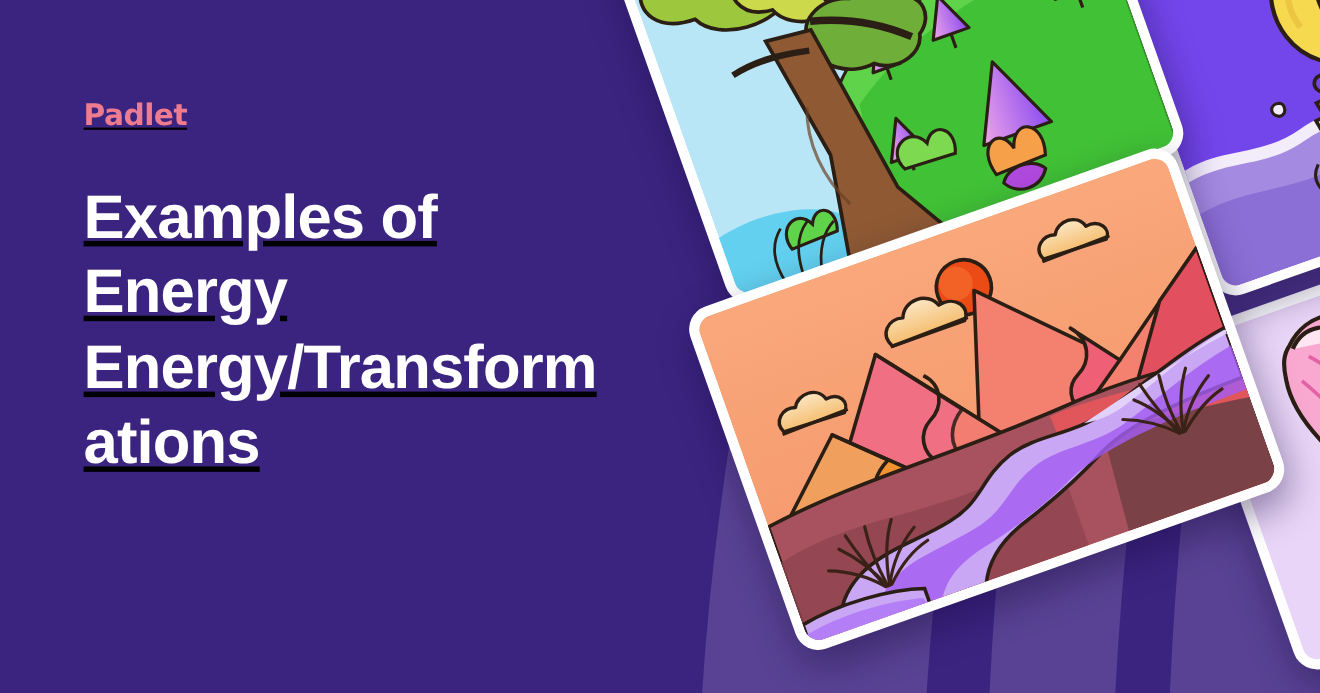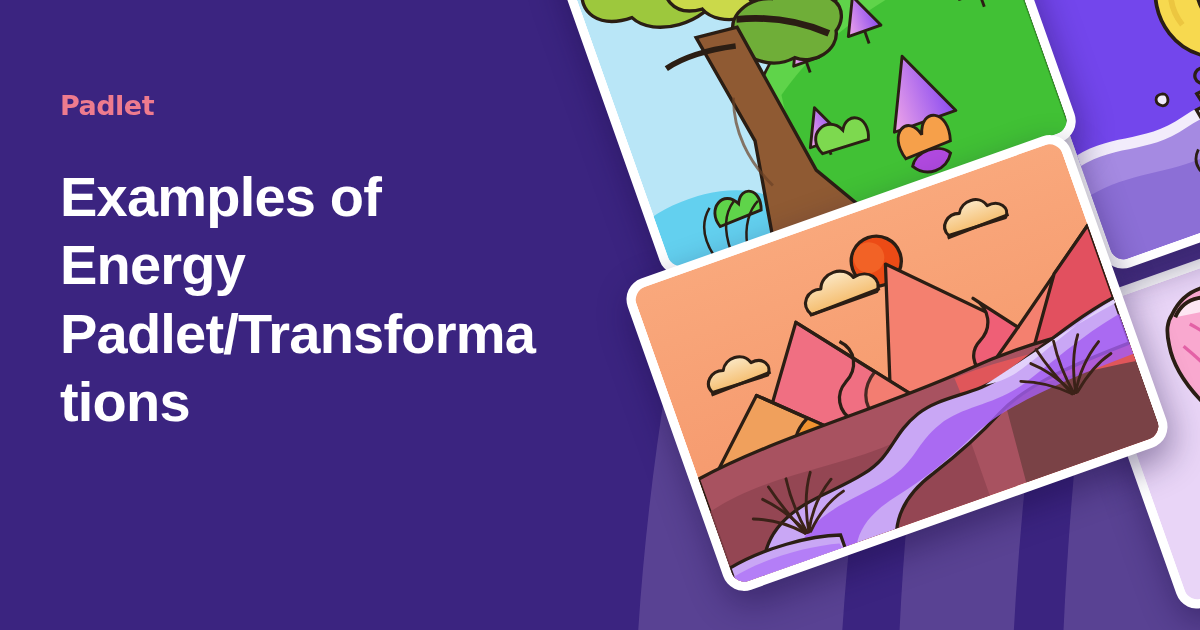--- a/index.html
+++ b/index.html
@@ -12,21 +12,21 @@
     position:relative;width:1200px;height:630px;overflow:hidden;
     background:#3b2480;
   }
 
   
   .bg-stripes{position:absolute;inset:0;overflow:hidden;}
   .bg-stripes svg{display:block;width:1200px;height:630px;}
 
   
   .left-col{
-    position:absolute;left:60px;top:92px;width:500px;z-index:20;
+    position:absolute;left:76px;top:92px;width:500px;z-index:20;text-decoration:underline;
   }
   .brand{
     font-size:27px;font-weight:bold;color:#ee7b8e;
     letter-spacing:-0.5px;line-height:1;
     font-family:"DejaVu Sans", sans-serif;
     margin:0 0 44px 0;
   }
   .headline{
     margin:0;color:#ffffff;font-weight:bold;
     font-size:56px;line-height:1.22;letter-spacing:-0.8px;
@@ -85,21 +85,21 @@
       <rect x="0" y="0" width="1200" height="630" fill="#3b2480"></rect>
       <path d="M762 -40 C 700 180, 648 420, 636 670 L 840 670 C 852 430, 900 180, 960 -40 Z" fill="#5b4594" opacity="0.95"></path>
       <path d="M996 -40 C 950 170, 906 420, 898 670 L 1012 670 C 1022 420, 1064 170, 1116 -40 Z" fill="#5b4594" opacity="0.95"></path>
       <path d="M1146 -40 C 1108 170, 1070 420, 1062 670 L 1210 670 L 1210 -40 Z" fill="#5b4594" opacity="0.95"></path>
       <path d="M880 -40 C 838 140, 806 300, 800 420 L 1210 420 L 1210 -40 Z" fill="#4a3390" opacity="0.55"></path>
     </svg>
   </div>
 
   <div class="left-col">
     <div class="brand">Padlet</div>
-    <h1 class="headline">Examples of Energy Padlet/Transformations</h1>
+    <h1 class="headline">Examples of Energy Energy/Transformations</h1>
   </div>
 
   <div class="card" id="card-forest">
     <div class="inner">
       <svg viewBox="0 0 440 350" preserveAspectRatio="xMidYMid slice" aria-hidden="true">
         <rect width="440" height="350" fill="#b9e6f7"></rect>
 
         <ellipse cx="40" cy="330" rx="90" ry="46" fill="#63d0ef"></ellipse>
 
         <path d="M150 196 C 215 128, 290 96, 440 86 L 440 350 L 120 350 Z" fill="#5fd44a" stroke="#2b1e14" stroke-width="3"></path>

